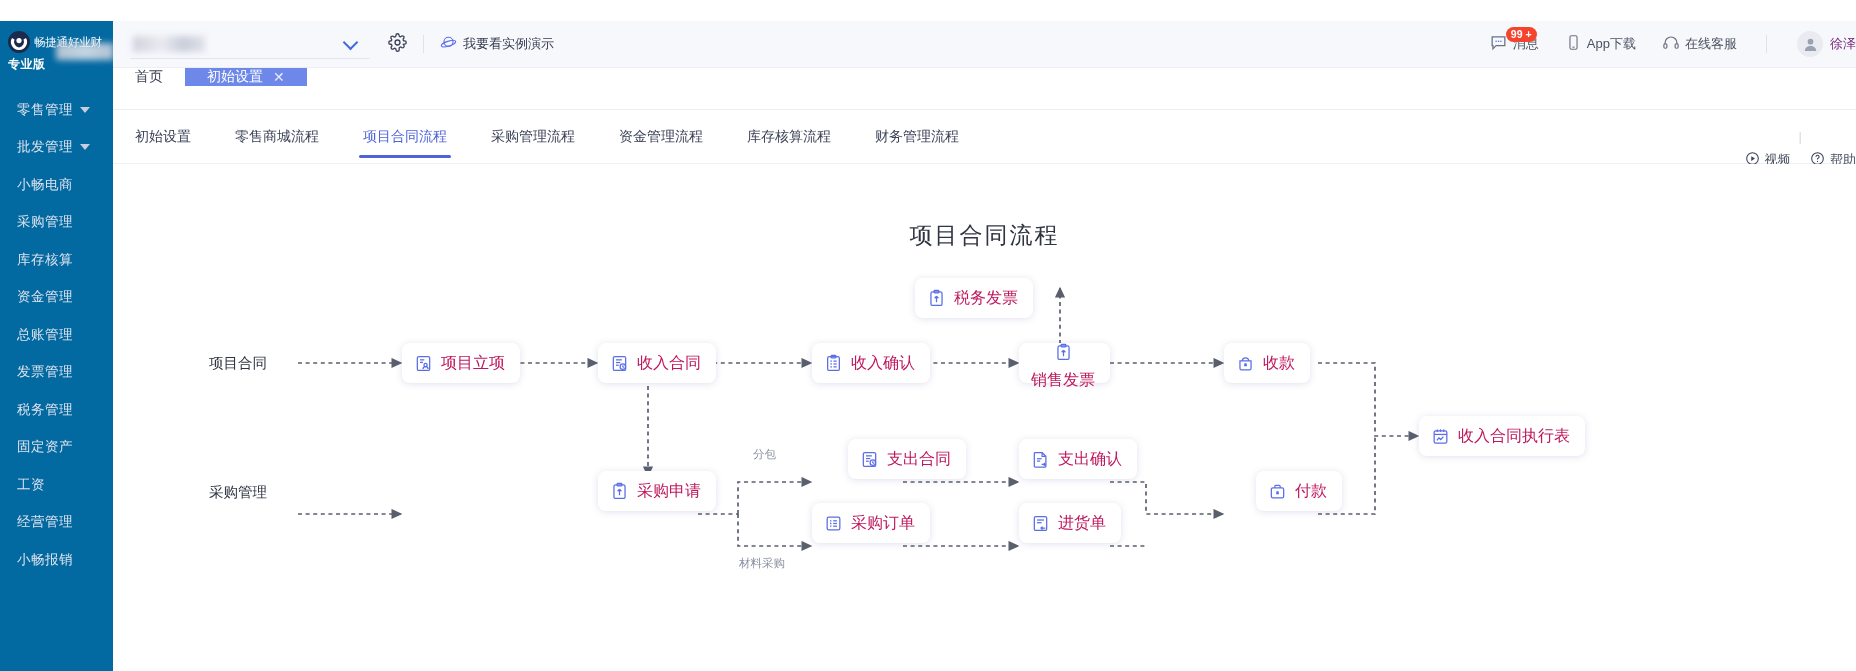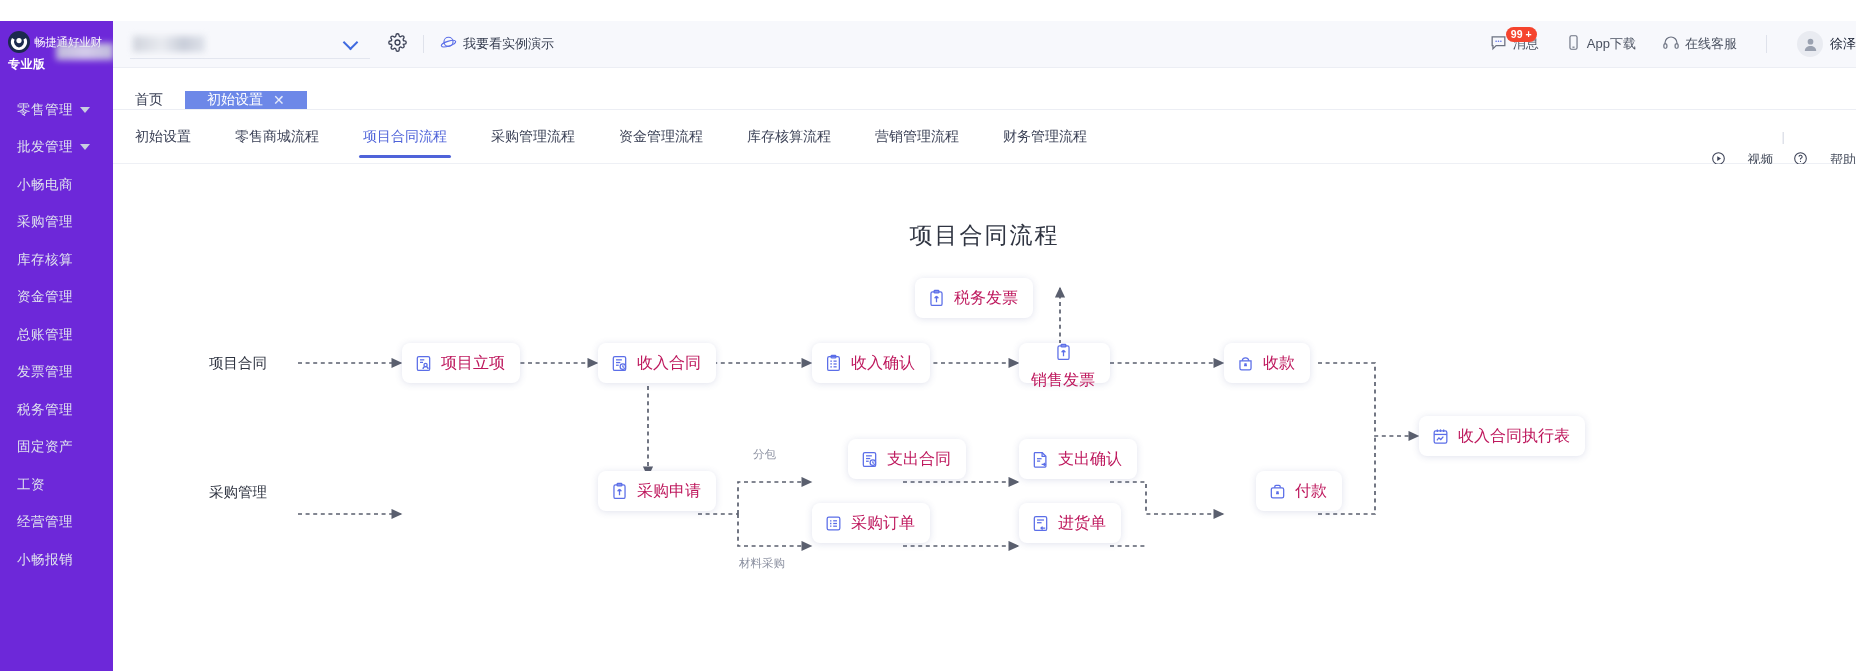--- a/index.html
+++ b/index.html
@@ -7,21 +7,21 @@
     width: 1856px; height: 671px;
     overflow: hidden;
     background: #fff;
     font-family: "Liberation Sans", "DejaVu Sans", sans-serif;
   }
   .app { position: relative; width: 1856px; height: 671px; background: #fff; }
 
   
   .sidebar {
     position: absolute; left: 0; top: 21px; width: 113px; height: 650px;
-    background: #6d28d9;
+    background: #0369a1;
   }
   .logo-row {
     padding: 10px 0 2px 0; display: flex; align-items: center; gap: 4px;
     padding-left: 8px;
   }
   .logo-mark {
     width: 22px; height: 22px; border-radius: 50%;
     background: #1c2a4e; position: relative; flex: 0 0 auto;
   }
   .logo-mark svg { display:block; }
@@ -90,26 +90,26 @@
     position: absolute; left: 30px; top: -6px;
     background: #f5442e; color: #fff; font-size: 10.5px;
     border-radius: 9px; padding: 1px 5px 1px 5px; font-weight: 700;
     line-height: 13px; white-space: nowrap;
   }
   .avatar {
     width: 26px; height: 26px; border-radius: 50%;
     background: #e9ebf1; display: flex; align-items: center;
     justify-content: center; margin-left: 14px;
   }
-  .uname { font-size: 13px; color: #0f172a; margin-left: 7px; white-space: nowrap; }
+  .uname { font-size: 13px; color: #701a75; margin-left: 7px; white-space: nowrap; }
 
   
   .tabbar {
     position: absolute; left: 113px; top: 68px; right: 0; height: 42px;
-    background: #fff; display: flex; align-items: flex-end;
+    background: #fff; display: flex; align-items: flex-start;
     border-bottom: 1px solid #eceef4;
   }
   .tab {
     display: flex; align-items: center; padding: 0 22px;
     font-size: 14px; color: #3c4257; cursor: pointer;
   }
   .tab.active { background: #6d88e8; color: #fff; }
   .tab .x {
     margin-left: 10px; font-size: 14px; color: #e6ebfb; line-height: 1;
   }
@@ -127,21 +127,21 @@
   }
   .subtab.active { color: #4f63d9; }
   .subtab.active::after {
     content: ""; position: absolute; left: 18px; right: 18px; bottom: 6px;
     height: 2.5px; background: #4f63d9; border-radius: 2px;
   }
   .subnav-right {
     margin-left: auto; display: flex; align-items: center;
     font-size: 13px; color: #4a5160; padding-right: 0;
   }
-  .sr-item { display: flex; align-items: center; gap: 22px; cursor: pointer; margin-top: 47px; }
+  .sr-item { display: flex; align-items: center; gap: 5px; cursor: pointer; margin-top: 47px; }
   .sr-div { margin: 0 8px; color: #d5d9e3; }
 
   
   .canvas {
     position: absolute; left: 113px; top: 164px; right: 0; bottom: 0;
     background: #fff; overflow: hidden;
   }
   .flow-title {
     position: absolute; left: 0; right: 0; top: 56px;
     text-align: center; font-size: 23px; color: #2f3441;
@@ -321,23 +321,20 @@
     <div class="subtab">
         <span>采购管理流程</span>
       </div>
     <div class="subtab">
         <span>资金管理流程</span>
       </div>
     <div class="subtab">
         <span>库存核算流程</span>
       </div>
     <div class="subtab">
-        <span>营销管理流程</span>
-      </div>
-    <div class="subtab">
         <span>财务管理流程</span>
       </div>
 
     <div class="subnav-right">
       <span class="sr-item">
         <span>
           <svg width="15" height="15" viewBox="0 0 24 24" fill="none" stroke="#3c4257" stroke-width="1.7">
             <circle cx="12" cy="12" r="9.3"></circle>
             <path d="M10 8.2l6 3.8-6 3.8z" fill="#3c4257" stroke="none"></path>
           </svg>

